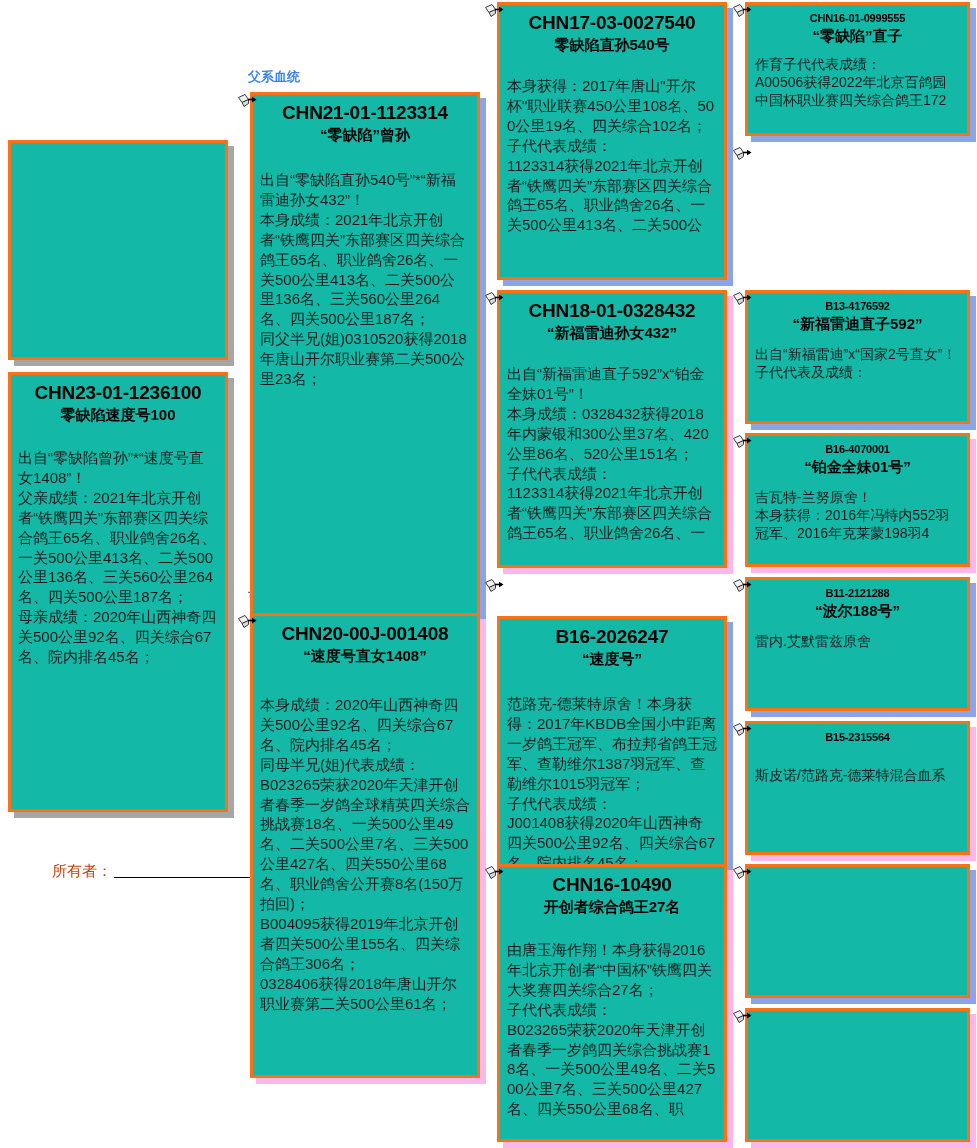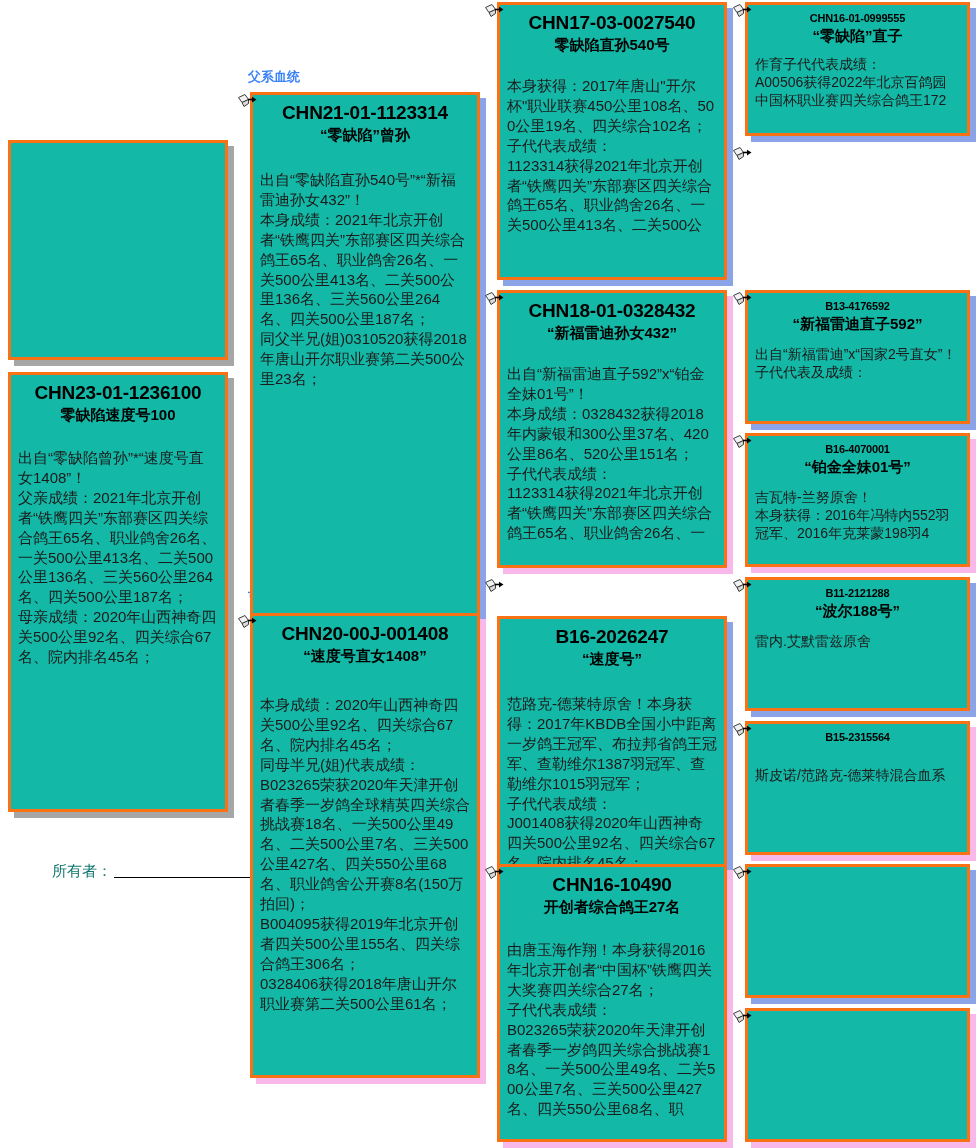--- a/index.html
+++ b/index.html
@@ -88,21 +88,21 @@
     position: absolute;
     width: 22px; height: 18px;
     pointer-events: none;
   }
   .conn svg { display: block; }
 
   
   .owner {
     position: absolute;
     font-size: 15px;
-    color: #0f766e;
+    color: #c2410c;
     white-space: nowrap;
   }
   .owner .line {
     display: inline-block;
     width: 150px;
     border-bottom: 1.5px solid #000;
     vertical-align: -2px;
     margin-left: 2px;
   }
 </style>

